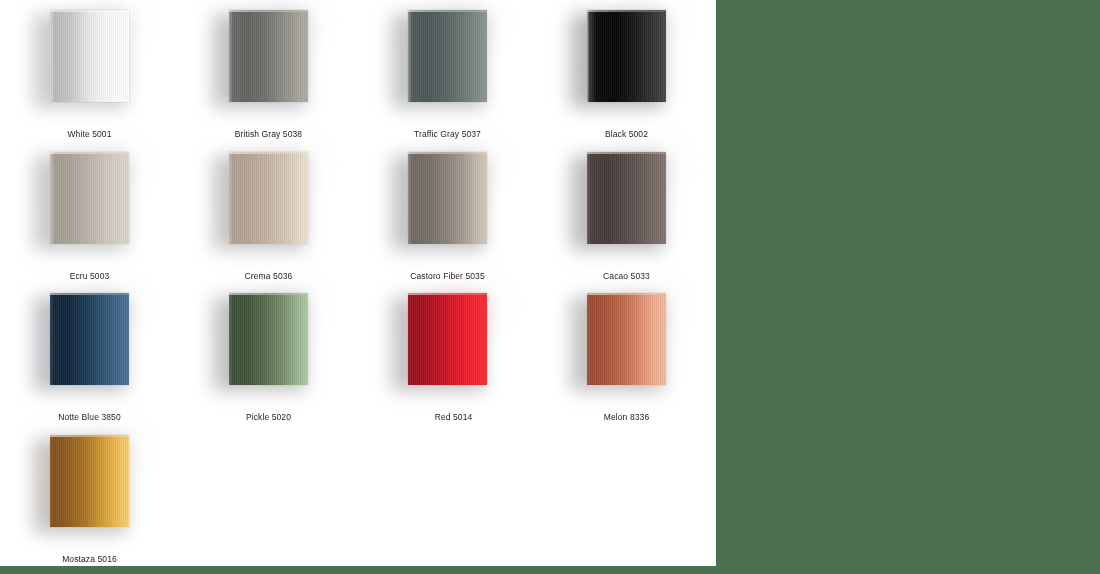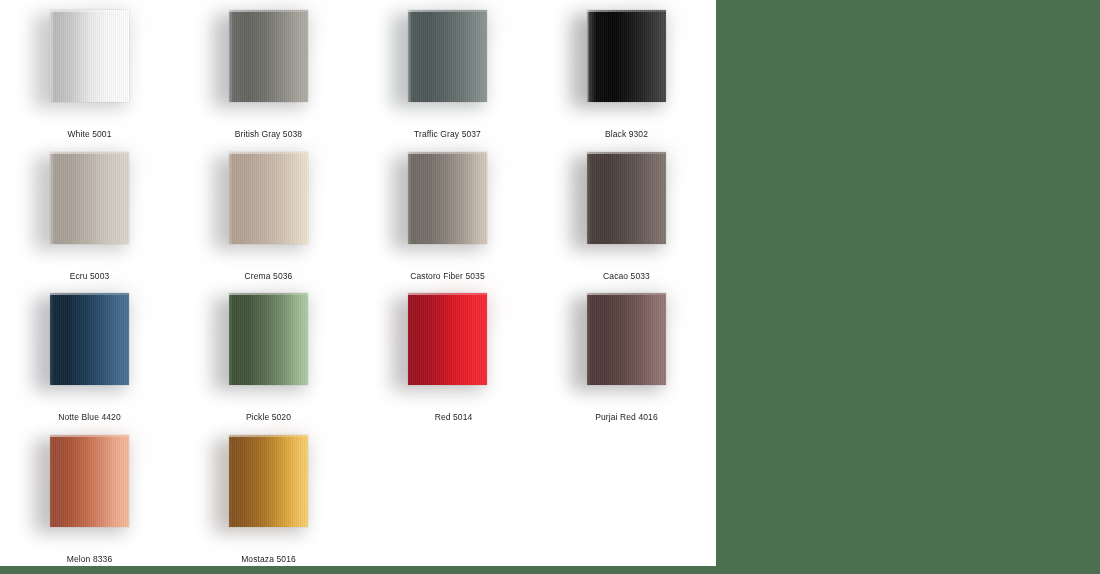--- a/index.html
+++ b/index.html
@@ -160,21 +160,21 @@
             <div class="swatch" style="background: linear-gradient(90deg, rgb(141, 149, 148) 0%, rgb(81, 91, 91) 5%, rgb(77, 87, 87) 24%, rgb(89, 99, 98) 46%, rgb(109, 119, 118) 70%, rgb(131, 141, 139) 90%, rgb(142, 151, 149) 100%);"></div>
           </div>
           <div class="label" style="color: rgb(28, 28, 28);">Traffic Gray 5037</div>
         </div>
         <div class="cell">
           <div class="swatch-wrap">
             <div class="shadow" style="background: rgba(112, 114, 118, 0.5);"></div>
             <div class="glow" style="background: radial-gradient(at 40% 100%, rgba(205, 205, 206, 0.75), rgba(255, 255, 255, 0) 72%);"></div>
             <div class="swatch" style="background: linear-gradient(90deg, rgb(180, 180, 178) 0%, rgb(58, 58, 57) 3%, rgb(12, 12, 12) 12%, rgb(7, 7, 7) 34%, rgb(20, 20, 20) 52%, rgb(38, 38, 38) 70%, rgb(59, 59, 58) 88%, rgb(74, 74, 72) 100%);"></div>
           </div>
-          <div class="label" style="color: rgb(28, 28, 28);">Black 9302</div>
+          <div class="label" style="color: rgb(28, 28, 28);">Black 5002</div>
         </div>
         <div class="cell">
           <div class="swatch-wrap">
             <div class="shadow" style="background: rgba(120, 122, 126, 0.4);"></div>
             <div class="glow" style="background: radial-gradient(at 40% 100%, rgba(214, 212, 210, 0.8), rgba(255, 255, 255, 0) 72%);"></div>
             <div class="swatch" style="background: linear-gradient(90deg, rgb(200, 194, 186) 0%, rgb(167, 159, 150) 6%, rgb(171, 163, 153) 26%, rgb(189, 181, 171) 50%, rgb(207, 200, 191) 72%, rgb(220, 214, 206) 100%);"></div>
           </div>
           <div class="label" style="color: rgb(28, 28, 28);">Ecru 5003</div>
         </div>
         <div class="cell">
@@ -200,48 +200,40 @@
             <div class="swatch" style="background: linear-gradient(90deg, rgb(106, 94, 89) 0%, rgb(75, 64, 60) 5%, rgb(71, 60, 57) 24%, rgb(84, 72, 70) 46%, rgb(102, 90, 87) 68%, rgb(122, 109, 105) 88%, rgb(133, 120, 115) 100%);"></div>
           </div>
           <div class="label" style="color: rgb(28, 28, 28);">Cacao 5033</div>
         </div>
         <div class="cell">
           <div class="swatch-wrap">
             <div class="shadow" style="background: rgba(112, 116, 122, 0.45);"></div>
             <div class="glow" style="background: radial-gradient(at 40% 100%, rgba(196, 200, 206, 0.7), rgba(255, 255, 255, 0) 72%);"></div>
             <div class="swatch" style="background: linear-gradient(90deg, rgb(44, 66, 88) 0%, rgb(22, 41, 60) 5%, rgb(18, 39, 59) 22%, rgb(29, 59, 85) 44%, rgb(45, 80, 112) 64%, rgb(64, 103, 138) 84%, rgb(77, 114, 147) 100%);"></div>
           </div>
-          <div class="label" style="color: rgb(28, 28, 28);">Notte Blue 4420</div>
+          <div class="label" style="color: rgb(28, 28, 28);">Notte Blue 3850</div>
         </div>
         <div class="cell">
           <div class="swatch-wrap">
             <div class="shadow" style="background: rgba(116, 118, 116, 0.45);"></div>
             <div class="glow" style="background: radial-gradient(at 40% 100%, rgba(203, 205, 201, 0.75), rgba(255, 255, 255, 0) 72%);"></div>
             <div class="swatch" style="background: linear-gradient(90deg, rgb(90, 107, 82) 0%, rgb(63, 81, 56) 5%, rgb(66, 86, 60) 24%, rgb(90, 111, 81) 46%, rgb(121, 144, 108) 68%, rgb(157, 185, 148) 88%, rgb(175, 205, 166) 100%);"></div>
           </div>
           <div class="label" style="color: rgb(28, 28, 28);">Pickle 5020</div>
         </div>
         <div class="cell">
           <div class="swatch-wrap">
             <div class="shadow" style="background: rgba(126, 118, 120, 0.45);"></div>
             <div class="glow" style="background: radial-gradient(at 40% 100%, rgba(243, 188, 190, 0.85), rgba(255, 255, 255, 0) 74%);"></div>
             <div class="swatch" style="background: linear-gradient(90deg, rgb(158, 18, 34) 0%, rgb(155, 18, 32) 4%, rgb(164, 18, 31) 20%, rgb(192, 21, 34) 42%, rgb(223, 26, 38) 62%, rgb(242, 37, 48) 84%, rgb(246, 44, 54) 100%);"></div>
           </div>
           <div class="label" style="color: rgb(28, 28, 28); padding-left: 12px;">Red 5014</div>
         </div>
         <div class="cell">
           <div class="swatch-wrap">
-            <div class="shadow" style="background: rgba(116, 114, 116, 0.48);"></div>
-            <div class="glow" style="background: radial-gradient(at 40% 100%, rgba(200, 194, 194, 0.78), rgba(255, 255, 255, 0) 72%);"></div>
-            <div class="swatch" style="background: linear-gradient(90deg, rgb(106, 82, 78) 0%, rgb(79, 58, 56) 5%, rgb(80, 60, 58) 24%, rgb(95, 72, 70) 46%, rgb(116, 90, 87) 68%, rgb(141, 112, 112) 88%, rgb(152, 121, 122) 100%);"></div>
-          </div>
-          <div class="label" style="color: rgb(28, 28, 28);">Purjai Red 4016</div>
-        </div>
-        <div class="cell">
-          <div class="swatch-wrap">
             <div class="shadow" style="background: rgba(124, 118, 118, 0.45);"></div>
             <div class="glow" style="background: radial-gradient(at 40% 100%, rgba(241, 208, 200, 0.85), rgba(255, 255, 255, 0) 74%);"></div>
             <div class="swatch" style="background: linear-gradient(90deg, rgb(162, 84, 63) 0%, rgb(155, 75, 54) 5%, rgb(168, 83, 57) 22%, rgb(192, 106, 73) 44%, rgb(216, 136, 106) 64%, rgb(238, 170, 139) 84%, rgb(246, 187, 156) 100%);"></div>
           </div>
           <div class="label" style="color: rgb(28, 28, 28);">Melon 8336</div>
         </div>
         <div class="cell">
           <div class="swatch-wrap">
             <div class="shadow" style="background: rgba(124, 118, 114, 0.45);"></div>
             <div class="glow" style="background: radial-gradient(at 40% 100%, rgba(236, 214, 204, 0.85), rgba(255, 255, 255, 0) 74%);"></div>

